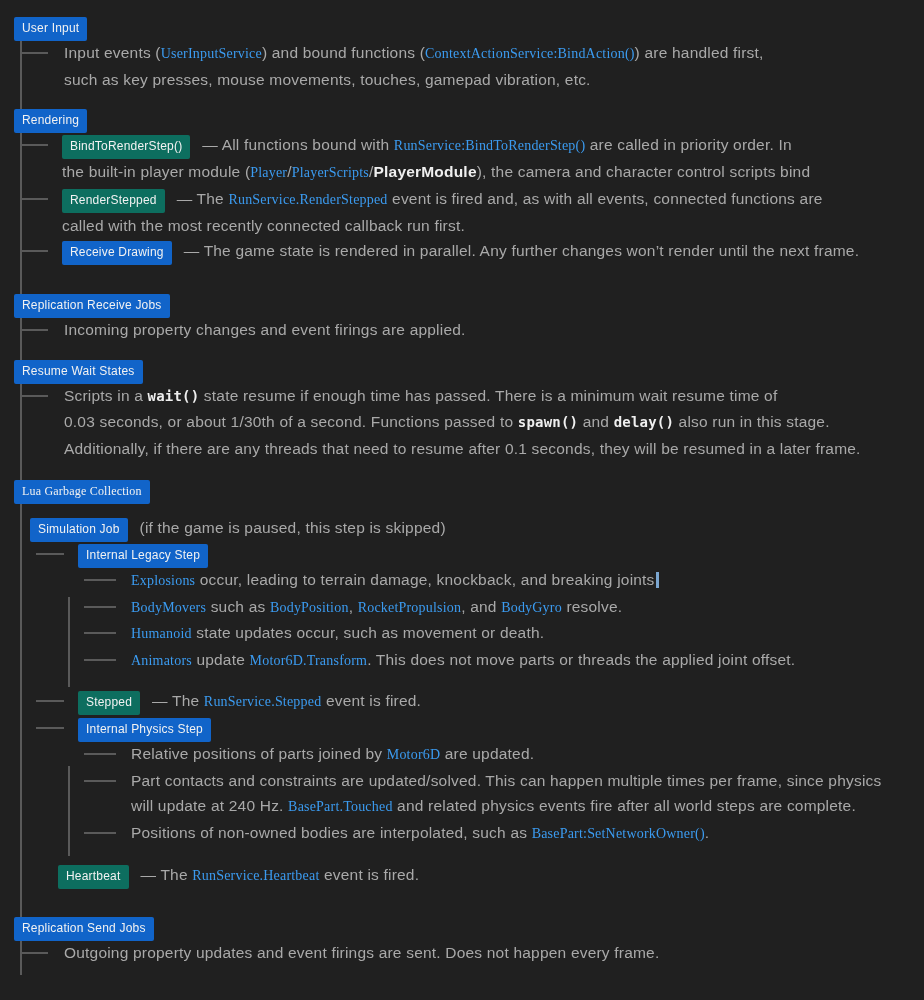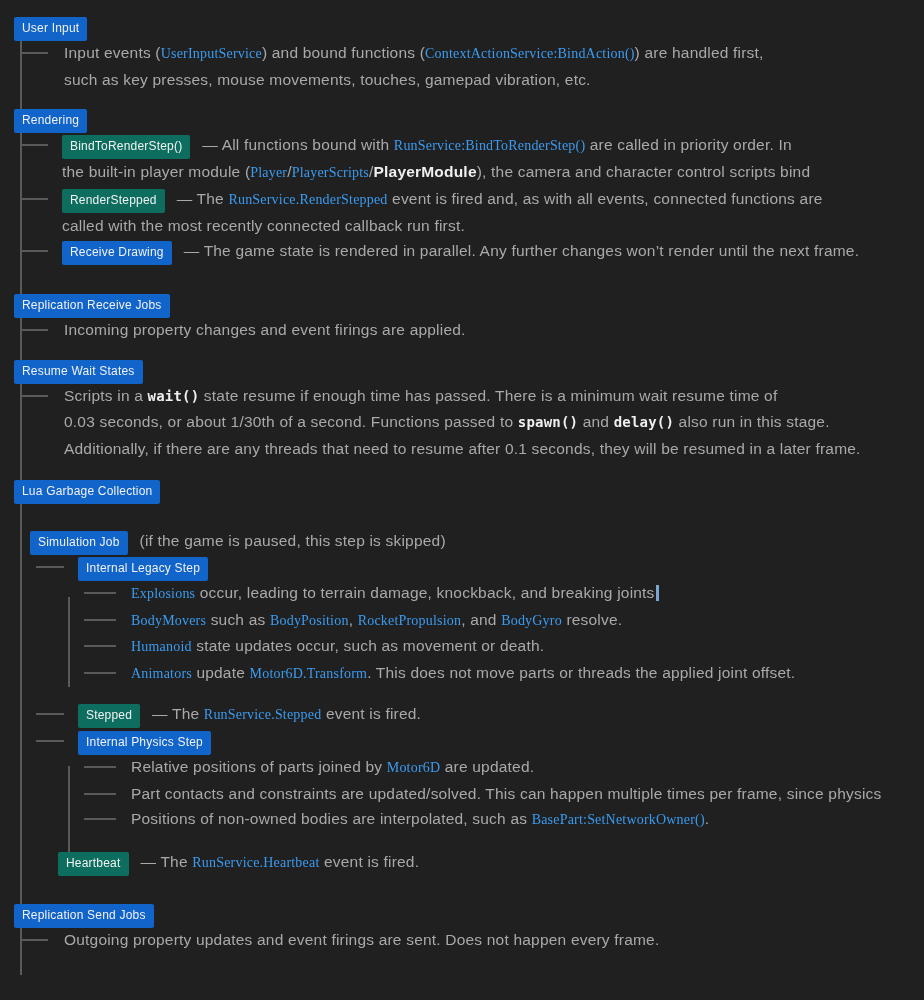--- a/index.html
+++ b/index.html
@@ -12,21 +12,21 @@
     background:var(--background);
     color:var(--body-text);
     font-family:"Liberation Sans", sans-serif;
   }
   .spine{position:absolute; width:2px; background:var(--tree-line); z-index:0;}
   #spine-main{left:20px; top:40px; height:935px;}
   #spine-legacy{left:68px; top:597px; height:90px;}
   #spine-physics{left:68px; top:766px; height:90px;}
   .tree{position:relative; z-index:1; padding-top:14px;}
   .sec-0{margin-bottom:14px;} .sec-1{margin-bottom:26px;} .sec-2{margin-bottom:14px;}
-  .sec-3{margin-bottom:16px;} .sec-4{margin-bottom:25px;} .sec-5{margin-bottom:16px;padding-left:16px;}
+  .sec-3{margin-bottom:16px;} .sec-4{margin-bottom:12px;font-family:Liberation Serif, serif;} .sec-5{margin-bottom:16px;padding-left:16px;}
   .sec-6{margin-bottom:26px;margin-left:44px;} .sec-7{margin-bottom:0;}
   .b0row{margin-left:14px; height:26px; line-height:26px; font-size:15.5px; letter-spacing:.2px; white-space:pre;}
   .row{position:relative; line-height:25.5px; font-size:15.5px; letter-spacing:.2px; white-space:pre;}
   .rowb2{position:relative; height:26px; line-height:26px; font-size:15.5px; letter-spacing:.2px; white-space:pre; margin-left:62px;text-decoration:underline;}
   .l1{margin-left:64px;}
   .lb1{margin-left:62px;}
   .l2{margin-left:115px;}
   .stub::before{content:""; position:absolute; top:12px; height:2px; width:28px; background:var(--tree-line);}
   .l1.stub::before{left:-44px;}
   .lb1.stub::before{left:-42px;}
@@ -83,20 +83,21 @@
         <div class="b0row" data-name="row-simulation-job"><span class="badge blue" data-name="badge-simulation-job">Simulation Job</span><span data-name="text-segment">(if the game is paused, this step is skipped)</span></div>
         <div class="rowb2 stub" data-name="row-internal-legacy-step"><span class="badge blue" data-name="badge-internal-legacy-step">Internal Legacy Step</span></div>
         <div class="row l2 stub" data-name="row-explosions"><span class="seg-c" data-name="code-link">Explosions</span><span data-name="text-segment"> occur, leading to terrain damage, knockback, and breaking joints</span><span class="cursor" data-name="text-cursor"></span></div>
         <div class="row l2 stub" data-name="row-body-movers"><span class="seg-c" data-name="code-link">BodyMovers</span><span data-name="text-segment"> such as </span><span class="seg-c" data-name="code-link">BodyPosition</span><span data-name="text-segment">, </span><span class="seg-c" data-name="code-link">RocketPropulsion</span><span data-name="text-segment">, and </span><span class="seg-c" data-name="code-link">BodyGyro</span><span data-name="text-segment"> resolve.</span></div>
         <div class="row l2 stub" data-name="row-humanoid"><span class="seg-c" data-name="code-link">Humanoid</span><span data-name="text-segment"> state updates occur, such as movement or death.</span></div>
         <div class="row l2 stub" data-name="row-animators"><span class="seg-c" data-name="code-link">Animators</span><span data-name="text-segment"> update </span><span class="seg-c" data-name="code-link">Motor6D.Transform</span><span data-name="text-segment">. This does not move parts or threads the applied joint offset.</span></div>
         <div class="row lb1 stub" data-name="row-stepped"><span class="badge teal" data-name="badge-stepped">Stepped</span><span data-name="text-segment">— The </span><span class="seg-c" data-name="code-link">RunService.Stepped</span><span data-name="text-segment"> event is fired.</span></div>
         <div class="rowb2 stub" data-name="row-internal-physics-step"><span class="badge blue" data-name="badge-internal-physics-step">Internal Physics Step</span></div>
         <div class="row l2 stub" data-name="row-motor6d-positions"><span data-name="text-segment">Relative positions of parts joined by </span><span class="seg-c" data-name="code-link">Motor6D</span><span data-name="text-segment"> are updated.</span></div>
         <div class="row l2 stub" data-name="row-part-contacts"><span data-name="text-segment">Part contacts and constraints are updated/solved. This can happen multiple times per frame, since physics</span></div>
+        <div class="row l2" data-name="row-part-contacts-line2"><span data-name="text-segment">will update at 240 Hz. </span><span class="seg-c" data-name="code-link">BasePart.Touched</span><span data-name="text-segment"> and related physics events fire after all world steps are complete.</span></div>
         <div class="row l2 stub" data-name="row-non-owned-bodies"><span data-name="text-segment">Positions of non-owned bodies are interpolated, such as </span><span class="seg-c" data-name="code-link">BasePart:SetNetworkOwner()</span><span data-name="text-segment">.</span></div>
       </div>
       <div class="sec sec-6" data-name="section-heartbeat">
         <div class="b0row" data-name="row-heartbeat"><span class="badge teal" data-name="badge-heartbeat">Heartbeat</span><span data-name="text-segment">— The </span><span class="seg-c" data-name="code-link">RunService.Heartbeat</span><span data-name="text-segment"> event is fired.</span></div>
       </div>
       <div class="sec sec-7" data-name="section-replication-send-jobs">
         <div class="b0row" data-name="row-replication-send-jobs"><span class="badge blue" data-name="badge-replication-send-jobs">Replication Send Jobs</span></div>
         <div class="row l1 stub" data-name="row-replication-send-desc"><span data-name="text-segment">Outgoing property updates and event firings are sent. Does not happen every frame.</span></div>
       </div>
     </div>

